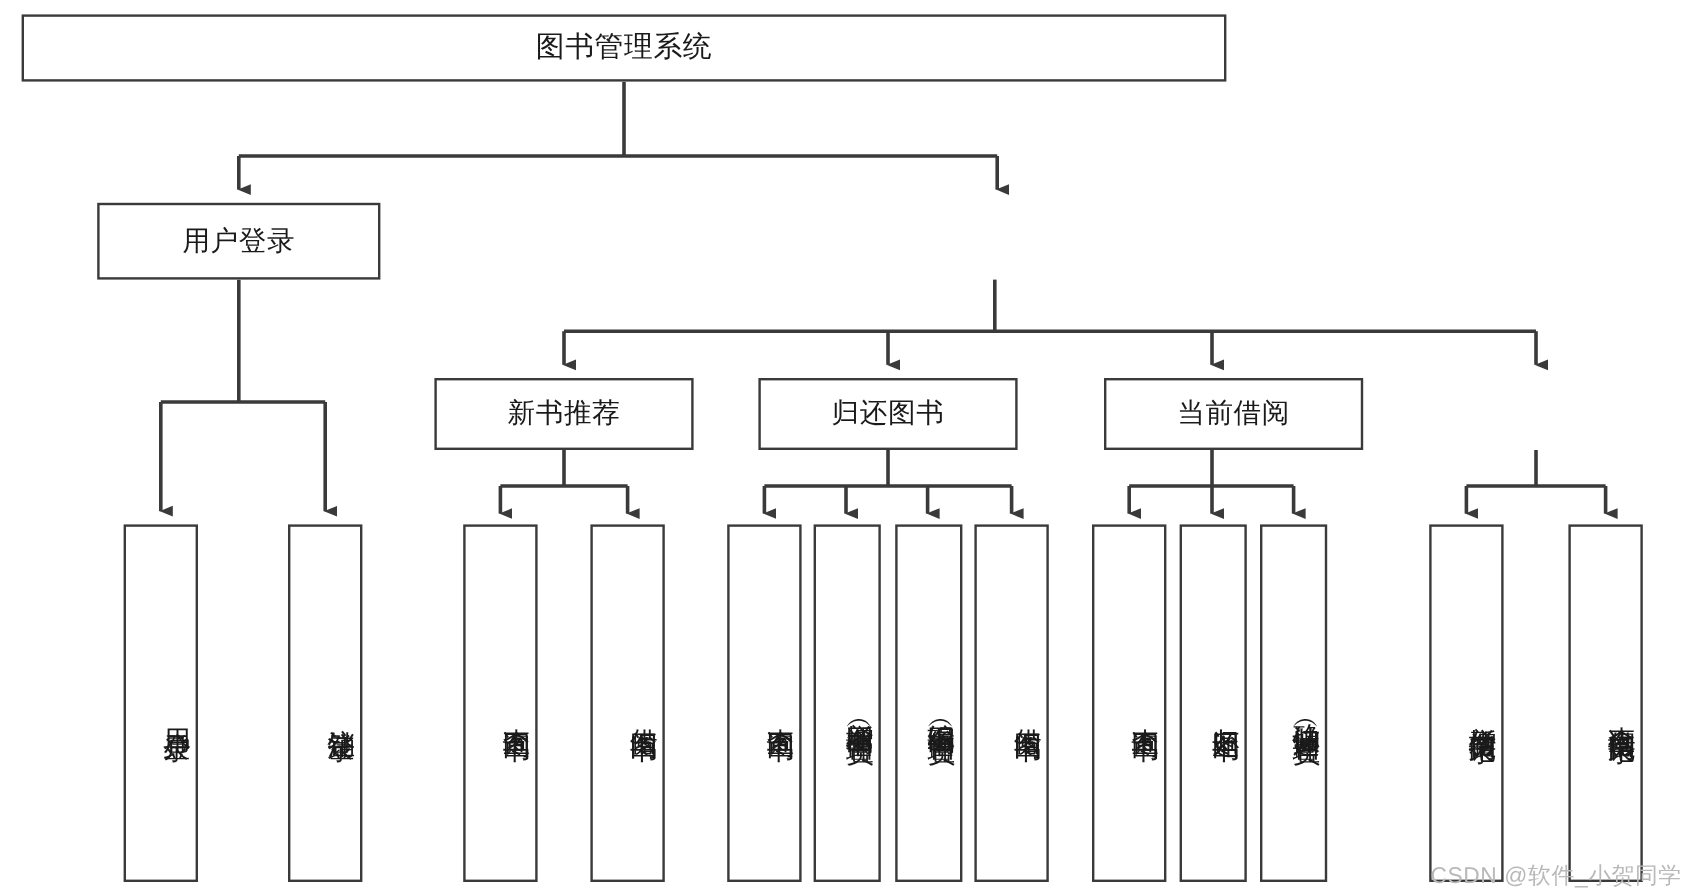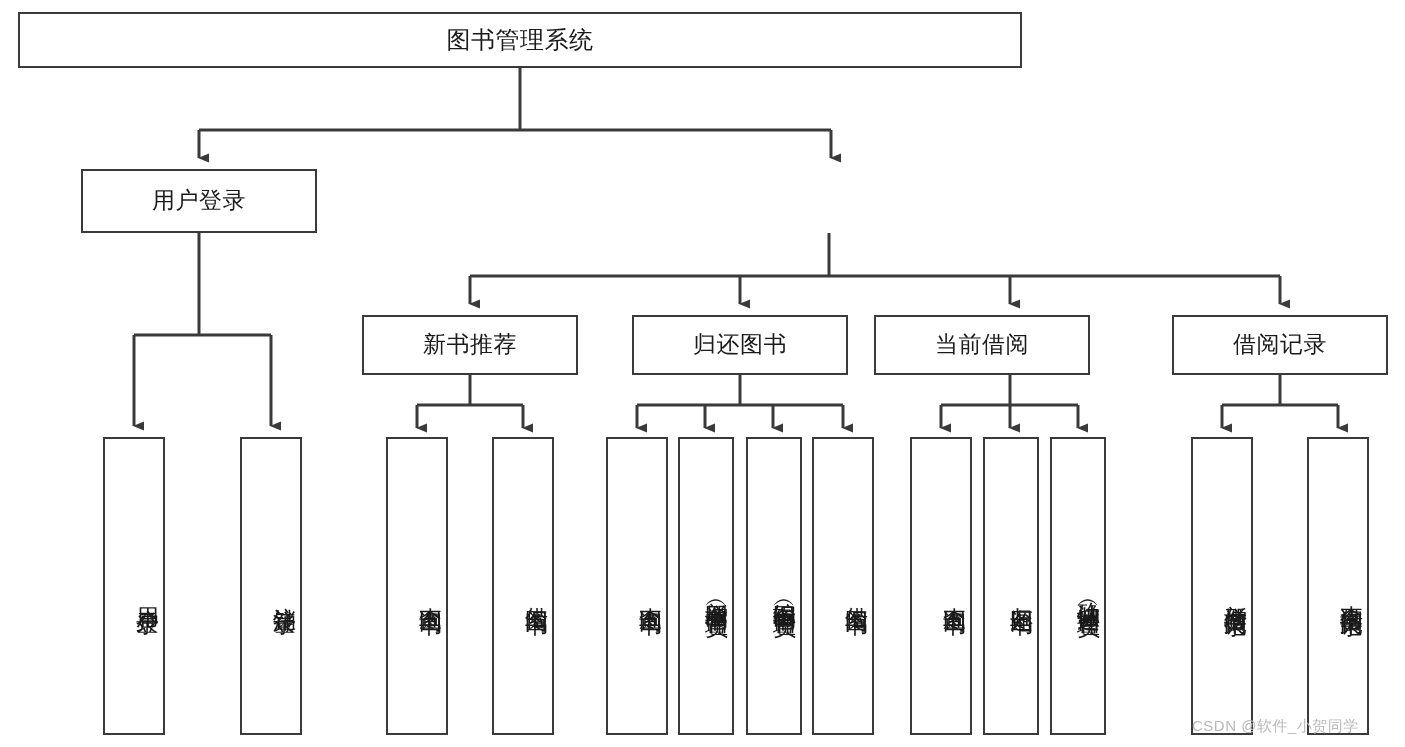--- a/index.html
+++ b/index.html
@@ -53,21 +53,21 @@
     line-height: 1.35;
     letter-spacing: 2px;
   }
   .node.v .vlabel {
     writing-mode: vertical-rl;
     text-orientation: upright;
     white-space: nowrap;
   }
   .watermark {
     position: absolute;
-    font-size: 15px;
+    font-size: 19px;
     color: #b9b9b9;
     white-space: nowrap;
     letter-spacing: 0.5px;
   }
 </style>
 </head>
 <body>
 
 <div id="canvas">
 
@@ -128,25 +128,22 @@
   <div class="node h" style="left:81px; top:169px; width:236px; height:64px;">
     <span>用户登录</span>
   </div>
 
   <div class="node h" style="left:362px; top:315px; width:216px; height:60px;">
     <span>新书推荐</span>
   </div>
   <div class="node h" style="left:632px; top:315px; width:216px; height:60px;">
     <span>归还图书</span>
   </div>
-  <div class="node h" style="left:874px; top:315px; width:216px; height:60px;">
+  <div class="node h" style="left:920px; top:315px; width:216px; height:60px;">
     <span>当前借阅</span>
-  </div>
-  <div class="node h" style="left:1172px; top:315px; width:216px; height:60px;">
-    <span>借阅记录</span>
   </div>
 
   <div class="node v" style="left:103px; top:437px; width:62px; height:298px;">
     <span class="vlabel">用户登录</span>
   </div>
   <div class="node v" style="left:240px; top:437px; width:62px; height:298px;">
     <span class="vlabel">注销登录</span>
   </div>
 
   <div class="node v" style="left:386px; top:437px; width:62px; height:298px;">

